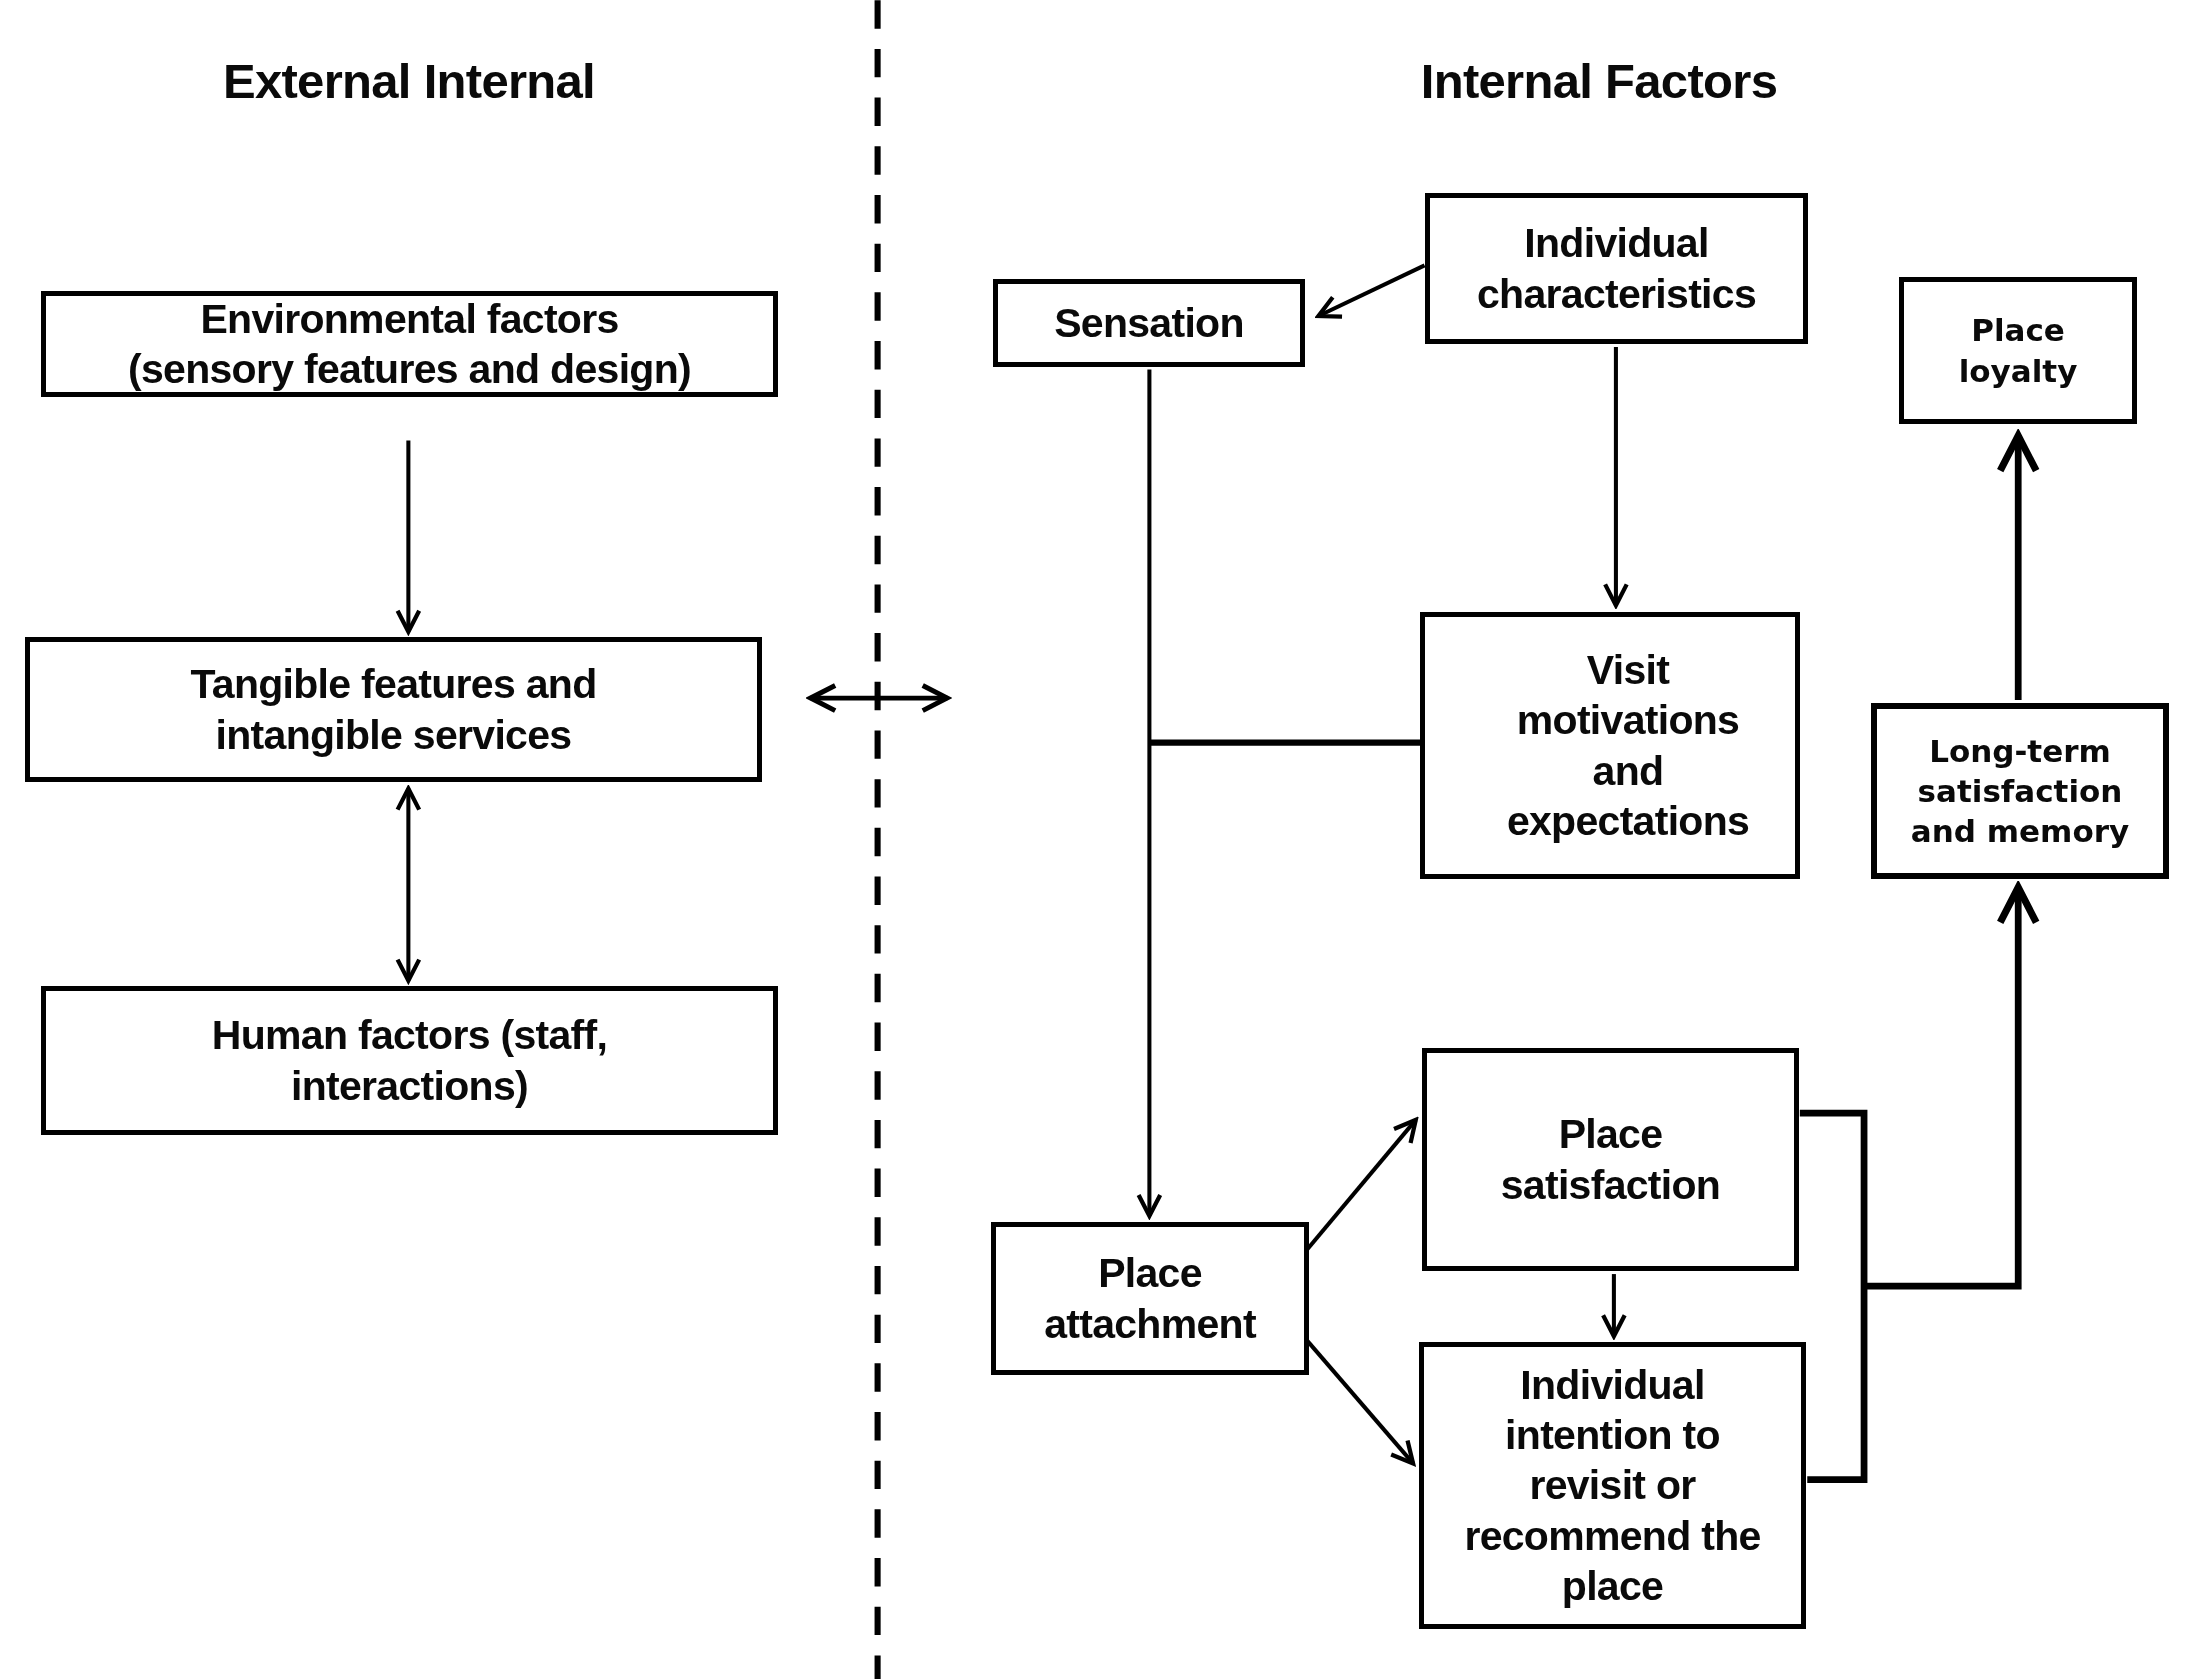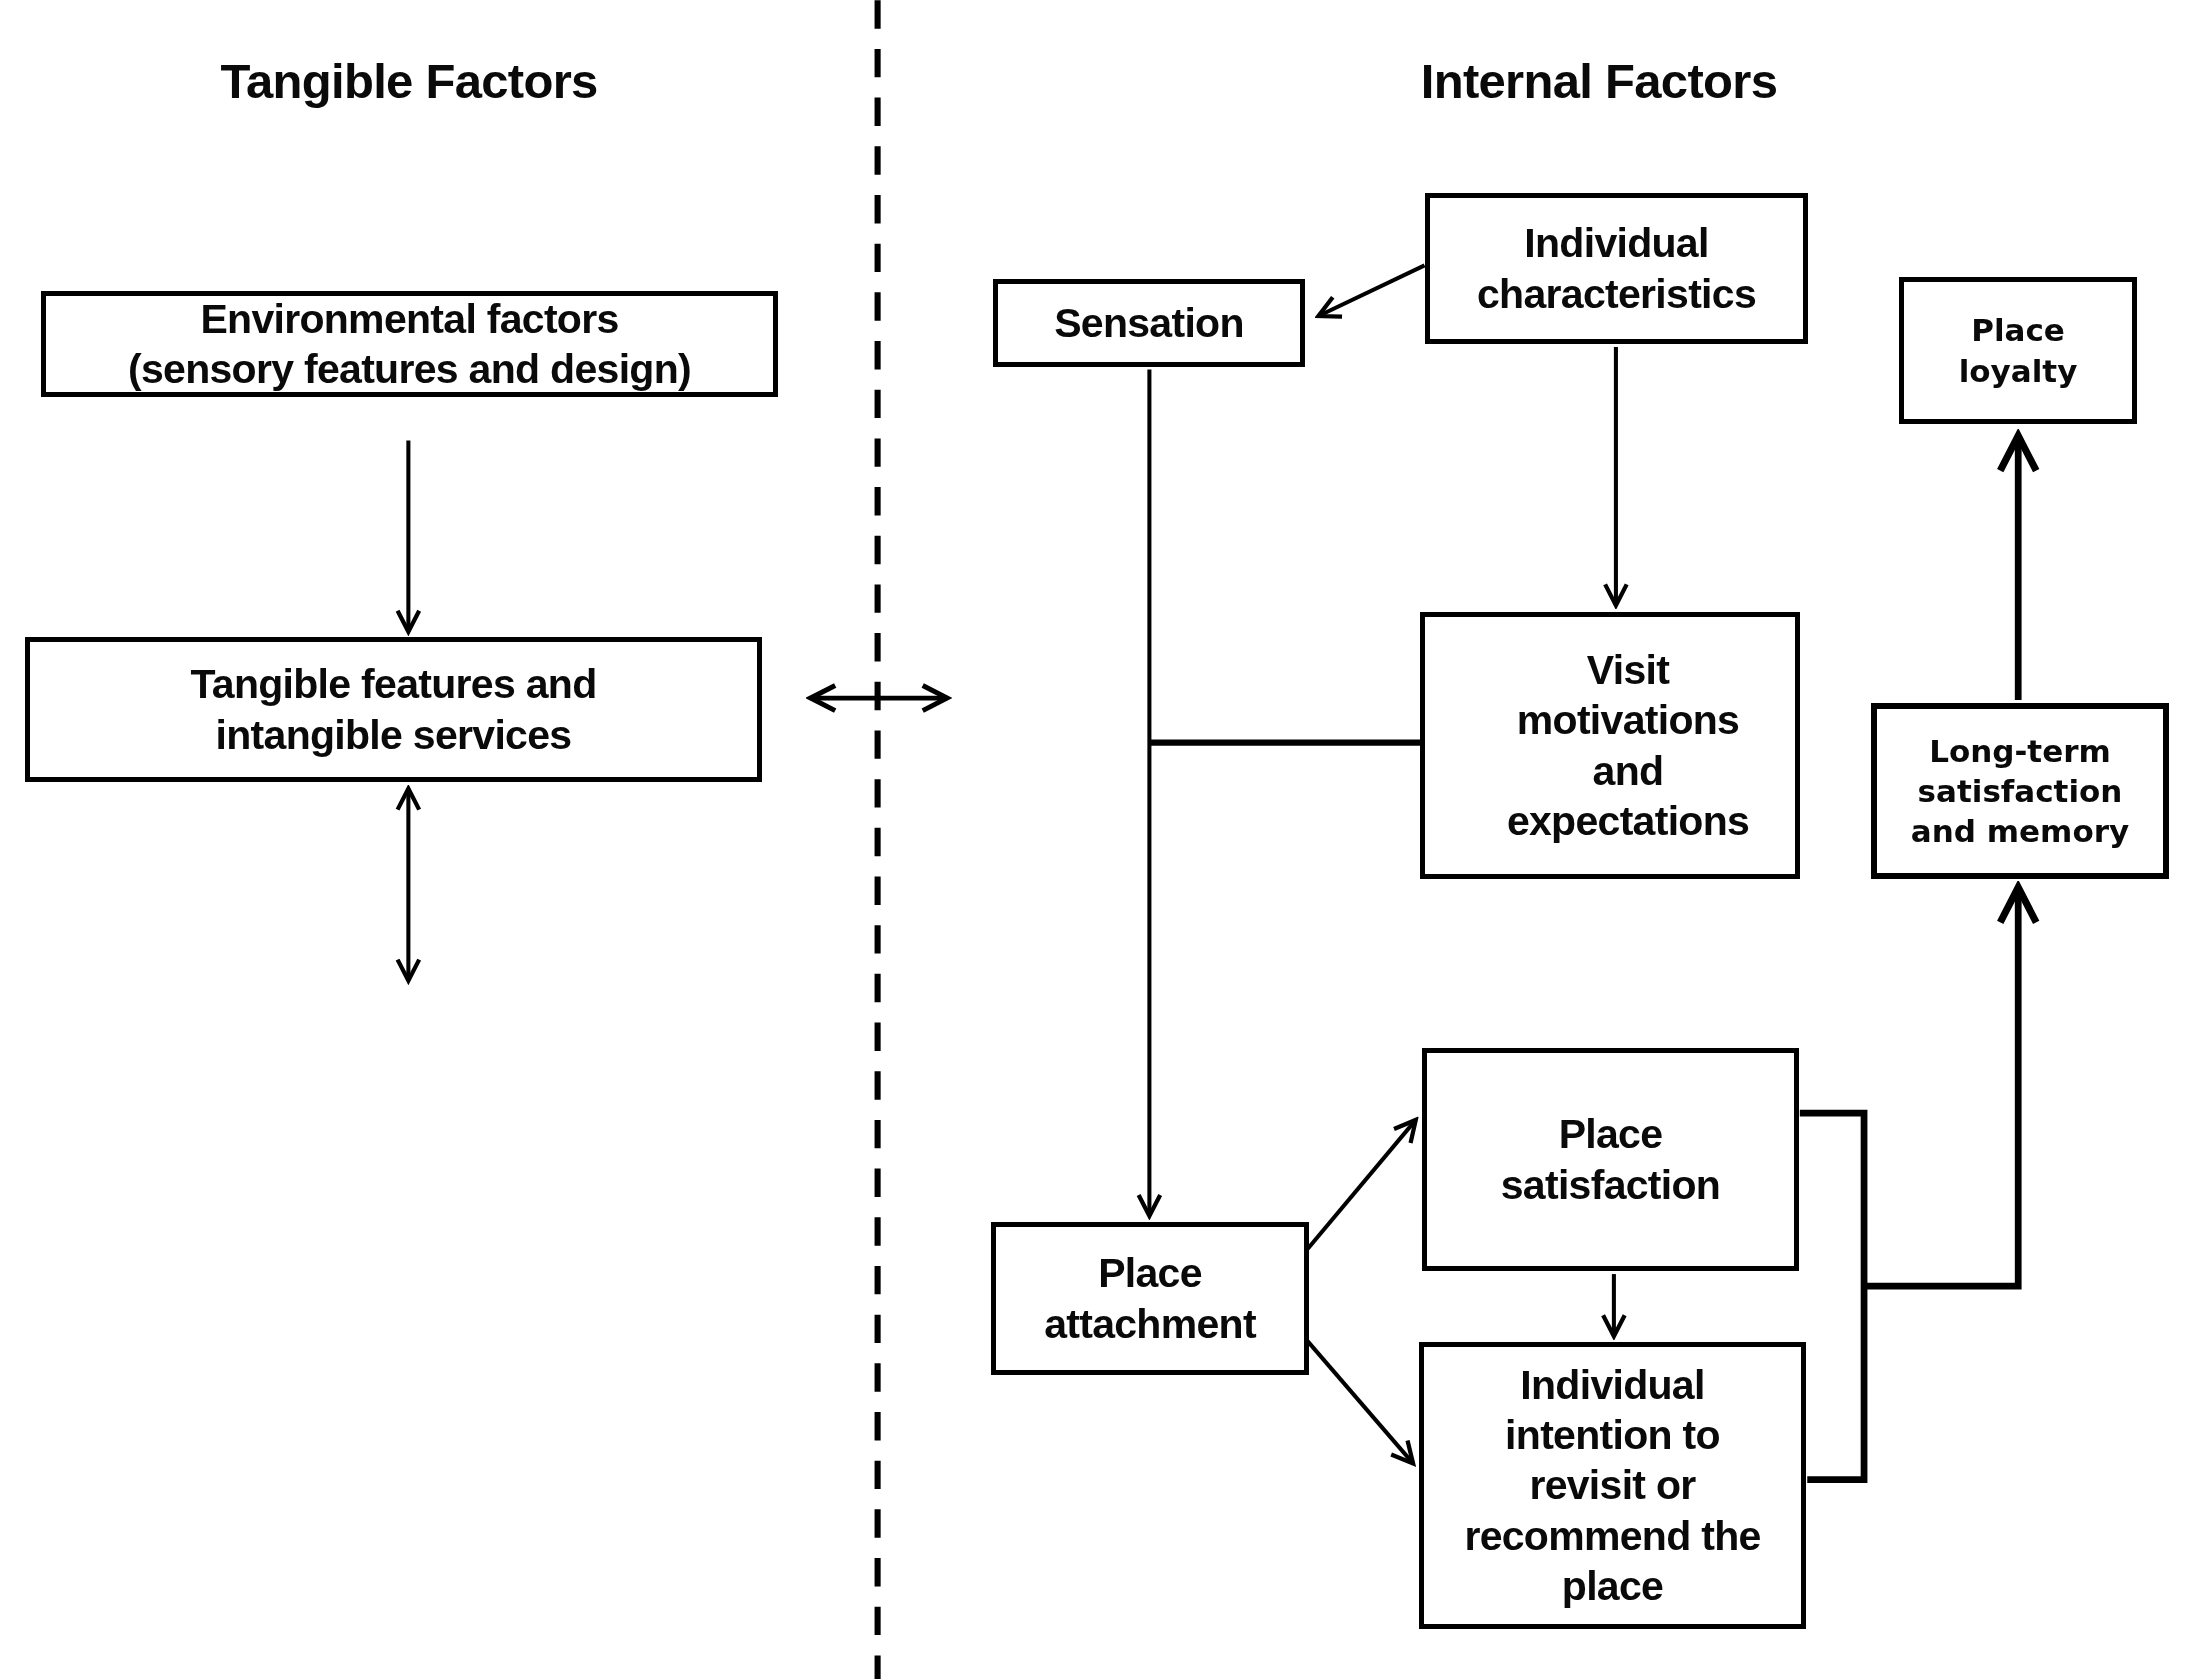--- a/index.html
+++ b/index.html
@@ -94,33 +94,37 @@
 
     <line x1="2387" y1="1884" x2="2387" y2="1976" stroke="#000000" stroke-width="6" marker-end="url(#arr)"></line>
 
     <path d="M2662,1646 L2757,1646 L2757,2188 L2673,2188" fill="none" stroke="#000000" stroke-width="10"></path>
 
     <path d="M2757,1902 L2985,1902 L2985,1312" fill="none" stroke="#000000" stroke-width="10" marker-end="url(#arr)"></path>
 
     <line x1="2985" y1="1035" x2="2985" y2="644" stroke="#000000" stroke-width="10" marker-end="url(#arr)"></line>
   </svg>
 
-  <div class="section-title" style="left:409px; top:53px;">Tangible Factors</div>
+  <div class="section-title" style="left:409px; top:53px;">External Internal</div>
   <div class="section-title" style="left:1599px; top:53px;">Internal Factors</div>
 
   <div class="node" style="left:41px; top:291px; width:737px; height:106px;">
     <div class="node-label">Environmental factors
 (sensory features and design)</div>
   </div>
 
   <div class="node" style="left:25px; top:637px; width:737px; height:145px;">
     <div class="node-label">Tangible features and
 intangible services</div>
   </div>
 
+  <div class="node" style="left:41px; top:986px; width:737px; height:149px;">
+    <div class="node-label">Human factors (staff,
+interactions)</div>
+  </div>
 
   <div class="node" style="left:993px; top:279px; width:312px; height:88px;">
     <div class="node-label">Sensation</div>
   </div>
 
   <div class="node" style="left:1425px; top:193px; width:383px; height:151px;">
     <div class="node-label">Individual
 characteristics</div>
   </div>
 

